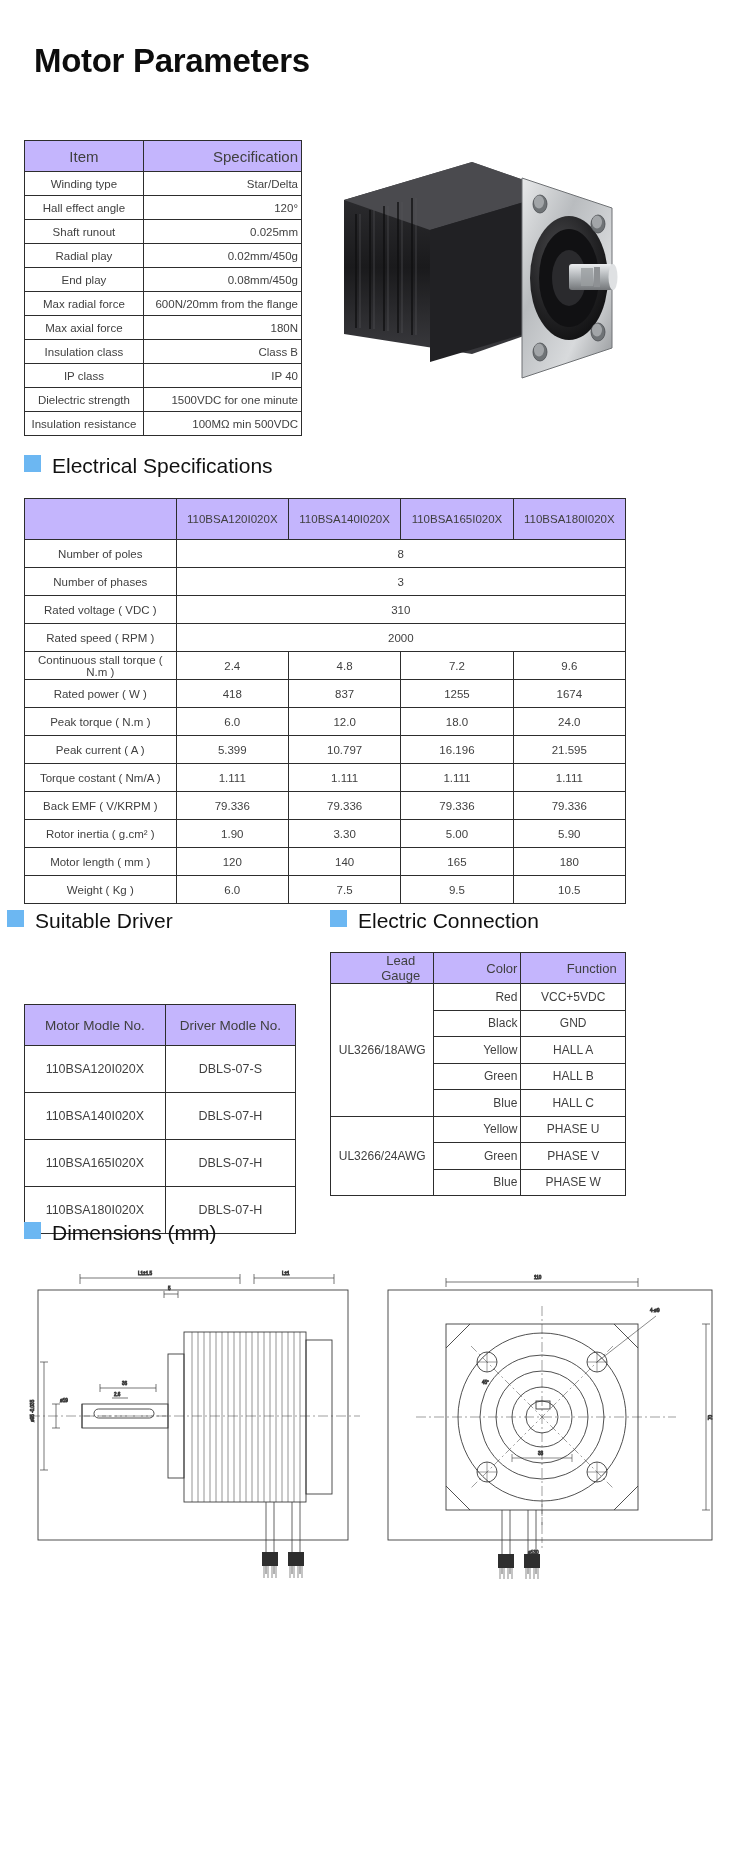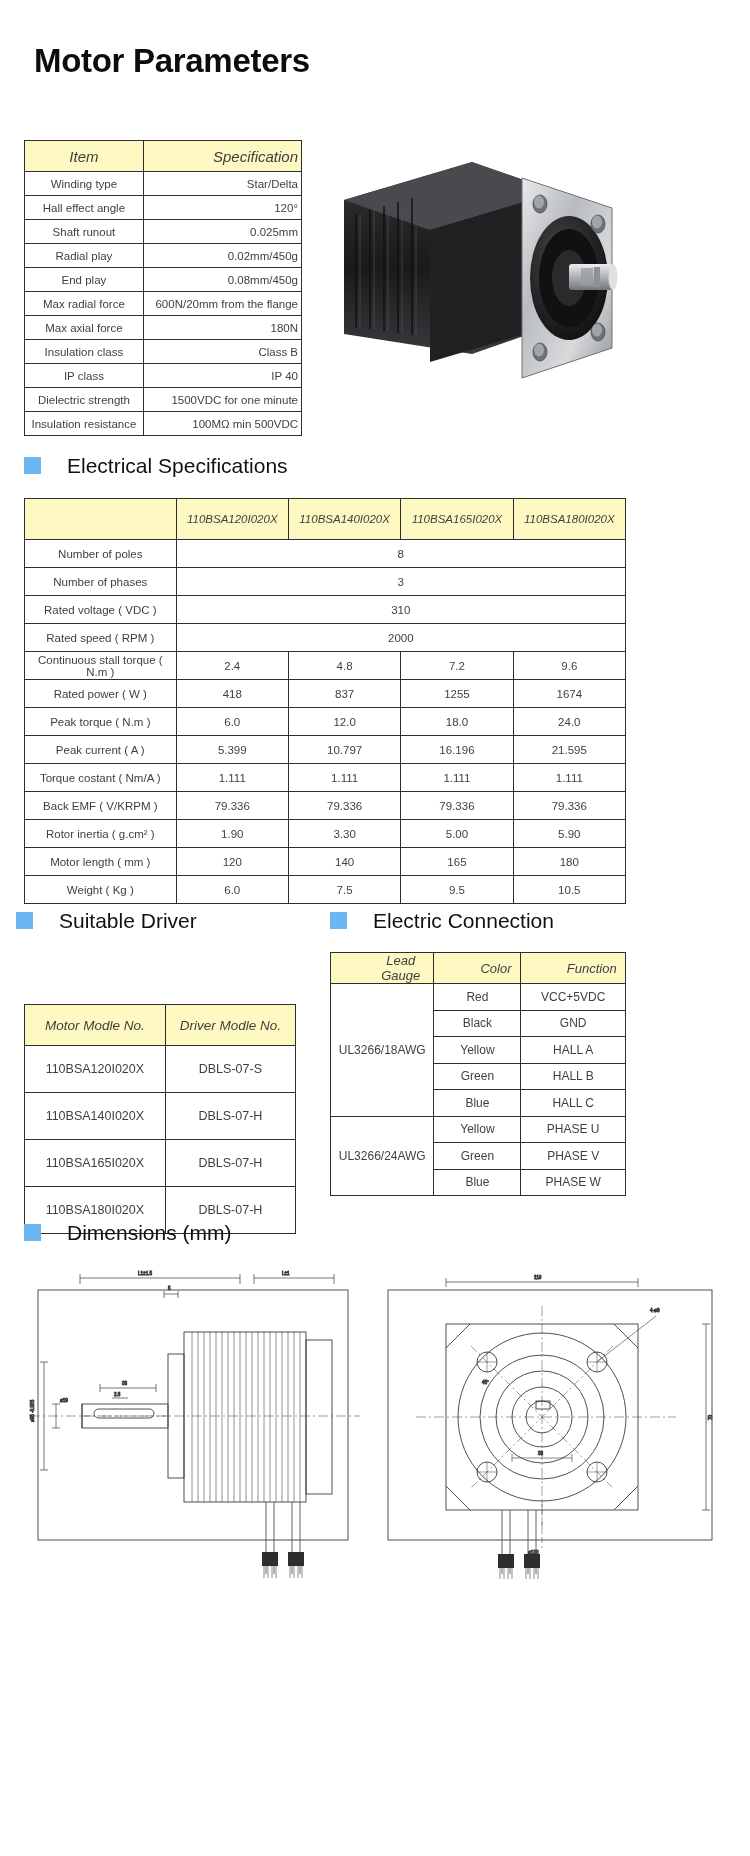--- a/index.html
+++ b/index.html
@@ -15,37 +15,37 @@
   .main-title{
     position:absolute;left:30px;top:44px;
     font-size:33px;font-weight:bold;color:#0d0d0d;
     letter-spacing:-0.3px;line-height:1;
     padding:0 4px 2px 4px;
   }
   .title-wrap{position:absolute;left:0;top:0;width:750px;height:110px;}
 
   
   .sec-head{
-    position:absolute;display:flex;align-items:center;gap:26px;
+    position:absolute;display:flex;align-items:flex-start;gap:11px;
     font-size:21px;font-weight:normal;color:#111;
   }
   .sec-head .sq{
     display:inline-block;width:17px;height:17px;background:#6cb7f2;flex:none;
   }
   .sec-head .txt{line-height:1;}
 
   
   table{border-collapse:collapse;}
   .tbl td,.tbl th{
     border:1px solid #2d2d2d;
     text-align:center;vertical-align:middle;
     font-weight:normal;color:#3f3f3f;
     padding:0 3px;
   }
-  .tbl .hdr{background:#fef9c3;font-style:italic;}
+  .tbl .hdr{background:#c4b5fd;}
 
   
   #tbl-params{position:absolute;left:24px;top:140px;width:278px;}
   #tbl-params td,#tbl-params th{font-size:11.5px;height:23px;}
   #tbl-params .hdr{font-size:15px;height:30px;}
   #tbl-params .c0{width:118px;}
   #tbl-params .c1{width:158px;text-align:right;}
 
   
   .photo{
@@ -54,34 +54,34 @@
 
   
   .h-elec{left:24px;top:455px;}
   #tbl-elec{position:absolute;left:24px;top:498px;width:602px;}
   #tbl-elec td,#tbl-elec th{font-size:11.5px;height:27px;}
   #tbl-elec .hdr{height:40px;font-size:11.5px;}
   #tbl-elec .lbl{width:166px;}
   #tbl-elec .v{width:109px;}
 
   
-  .h-driver{left:16px;top:910px;}
+  .h-driver{left:7px;top:910px;}
   #tbl-driver{position:absolute;left:24px;top:1004px;width:272px;}
   #tbl-driver td,#tbl-driver th{font-size:12.5px;height:46px;}
   #tbl-driver .hdr{height:40px;font-size:13.5px;}
   #tbl-driver .c0{width:141px;}
   #tbl-driver .c1{width:141px;}
 
   
   .h-conn{left:330px;top:910px;}
   #tbl-conn{position:absolute;left:330px;top:952px;width:296px;}
   #tbl-conn td,#tbl-conn th{font-size:12px;height:25.5px;}
   #tbl-conn .hdr{height:30px;font-size:13px;padding-left:40px;}
   #tbl-conn .c0{width:99px;}
-  #tbl-conn .c1{width:92px;}
+  #tbl-conn .c1{width:92px;text-align:right;}
   #tbl-conn .c2{width:105px;}
 
   
   .h-dim{left:24px;top:1222px;}
   .dim-area{position:absolute;left:16px;top:1262px;width:718px;height:320px;}
   .dim-svg{display:block;}
 
   .tiny{font-size:4.6px;fill:#444;font-family:"Liberation Sans",sans-serif;}
 </style>
 </head>

